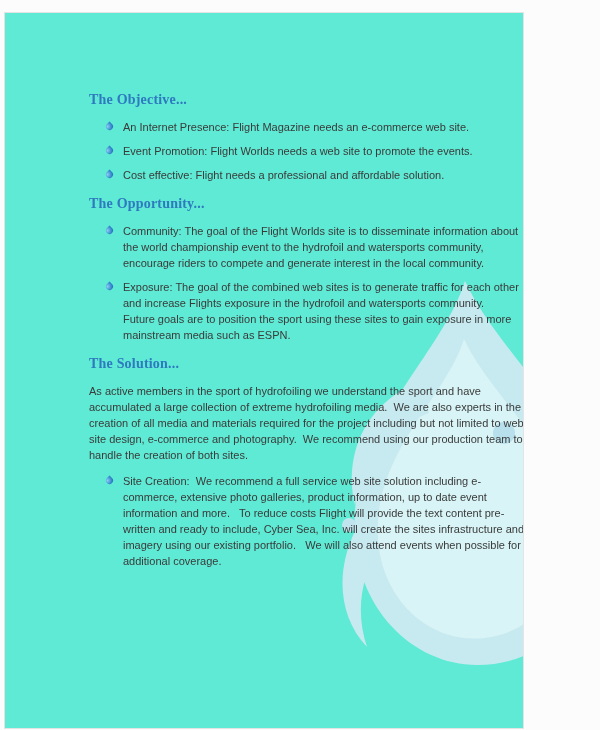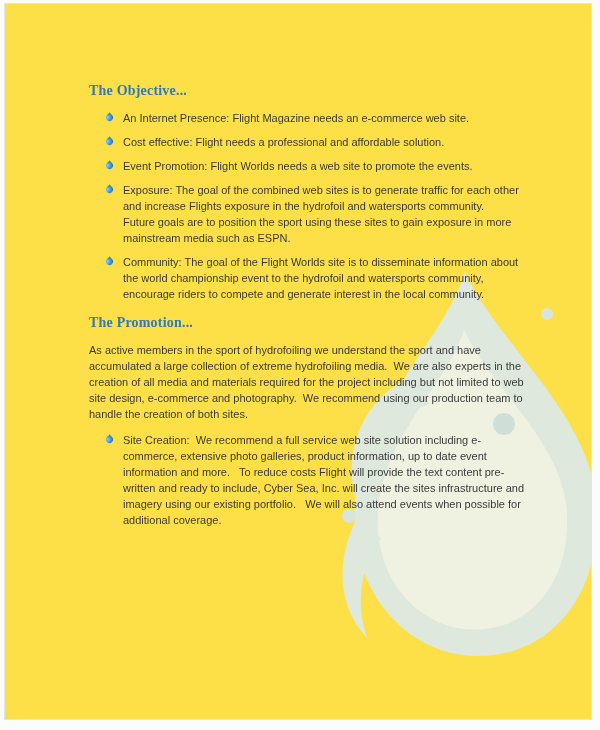--- a/index.html
+++ b/index.html
@@ -1,22 +1,22 @@
 <!DOCTYPE html>
 <html><head>
 <meta charset="utf-8">
 <style>
   html,body{margin:0;padding:0;}
   body{
     width:600px;height:730px;background:#fcfcfc;position:relative;
     font-family:"Liberation Sans",sans-serif;overflow:hidden;
   }
   .sheet{
-    position:absolute;left:4px;top:3px;width:588px;height:717px;
-    background:#fde047;border:1px solid #e4e4e4;overflow:hidden;box-sizing:border-box;
+    position:absolute;left:4px;top:12px;width:520px;height:717px;
+    background:#5eead4;border:1px solid #e4e4e4;overflow:hidden;box-sizing:border-box;
   }
   .watermark{
     position:absolute;left:292px;top:250px;width:302px;height:422px;
     pointer-events:none;
   }
   .content{
     position:absolute;left:84px;top:78px;width:436px;
     color:#3a3a3a;font-size:11px;line-height:16px;
   }
   .heading{
@@ -55,44 +55,45 @@
 
     <div class="section">
       <div class="heading">The Objective...</div>
       <div class="bullet-list">
         <div class="bullet">
           <span class="droplet"></span>
           <span class="bullet-text">An Internet Presence: Flight Magazine needs an e-commerce web site.</span>
         </div>
         <div class="bullet">
           <span class="droplet"></span>
-          <span class="bullet-text">Cost effective: Flight needs a professional and affordable solution.</span>
+          <span class="bullet-text">Event Promotion: Flight Worlds needs a web site to promote the events.</span>
         </div>
         <div class="bullet">
           <span class="droplet"></span>
-          <span class="bullet-text">Event Promotion: Flight Worlds needs a web site to promote the events.</span>
+          <span class="bullet-text">Cost effective: Flight needs a professional and affordable solution.</span>
         </div>
       </div>
     </div>
 
     <div class="section">
+      <div class="heading">The Opportunity...</div>
       <div class="bullet-list">
         <div class="bullet">
           <span class="droplet"></span>
-          <span class="bullet-text">Exposure: The goal of the combined web sites is to generate traffic for each other and increase Flights exposure in the hydrofoil and watersports community.   Future goals are to position the sport using these sites to gain exposure in more mainstream media such as ESPN.</span>
+          <span class="bullet-text">Community: The goal of the Flight Worlds site is to disseminate information about the world championship event to the hydrofoil and watersports community, encourage riders to compete and generate interest in the local community.</span>
         </div>
         <div class="bullet">
           <span class="droplet"></span>
-          <span class="bullet-text">Community: The goal of the Flight Worlds site is to disseminate information about the world championship event to the hydrofoil and watersports community, encourage riders to compete and generate interest in the local community.</span>
+          <span class="bullet-text">Exposure: The goal of the combined web sites is to generate traffic for each other and increase Flights exposure in the hydrofoil and watersports community.   Future goals are to position the sport using these sites to gain exposure in more mainstream media such as ESPN.</span>
         </div>
       </div>
     </div>
 
     <div class="section">
-      <div class="heading">The Promotion...</div>
+      <div class="heading">The Solution...</div>
       <p class="intro">As active members in the sport of hydrofoiling we understand the sport and have accumulated a large collection of extreme hydrofoiling media.  We are also experts in the creation of all media and materials required for the project including but not limited to web site design, e-commerce and photography.  We recommend using our production team to handle the creation of both sites.</p>
       <div class="bullet-list">
         <div class="bullet">
           <span class="droplet"></span>
           <span class="bullet-text">Site Creation:  We recommend a full service web site solution including e-commerce, extensive photo galleries, product information, up to date event information and more.   To reduce costs Flight will provide the text content pre-written and ready to include, Cyber Sea, Inc. will create the sites infrastructure and imagery using our existing portfolio.   We will also attend events when possible for additional coverage.</span>
         </div>
       </div>
     </div>
 
   </div>

